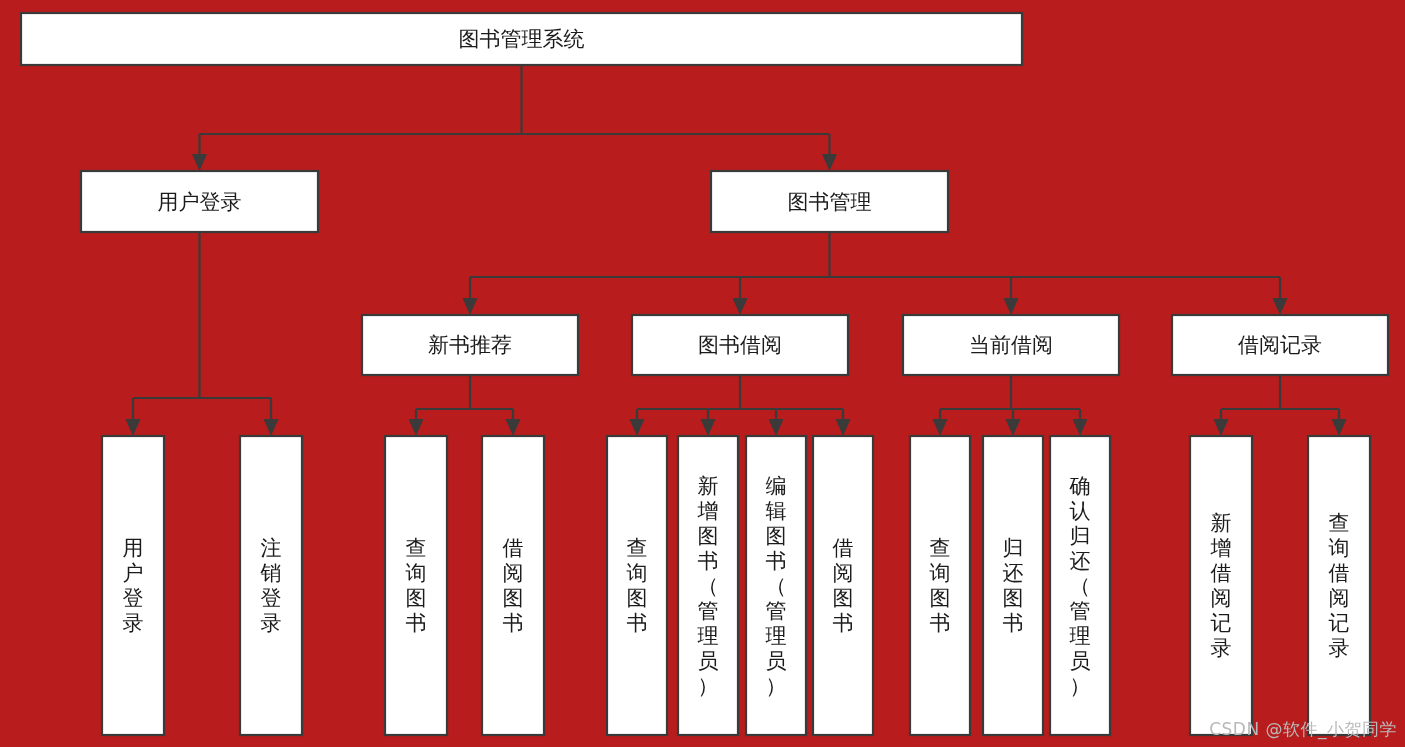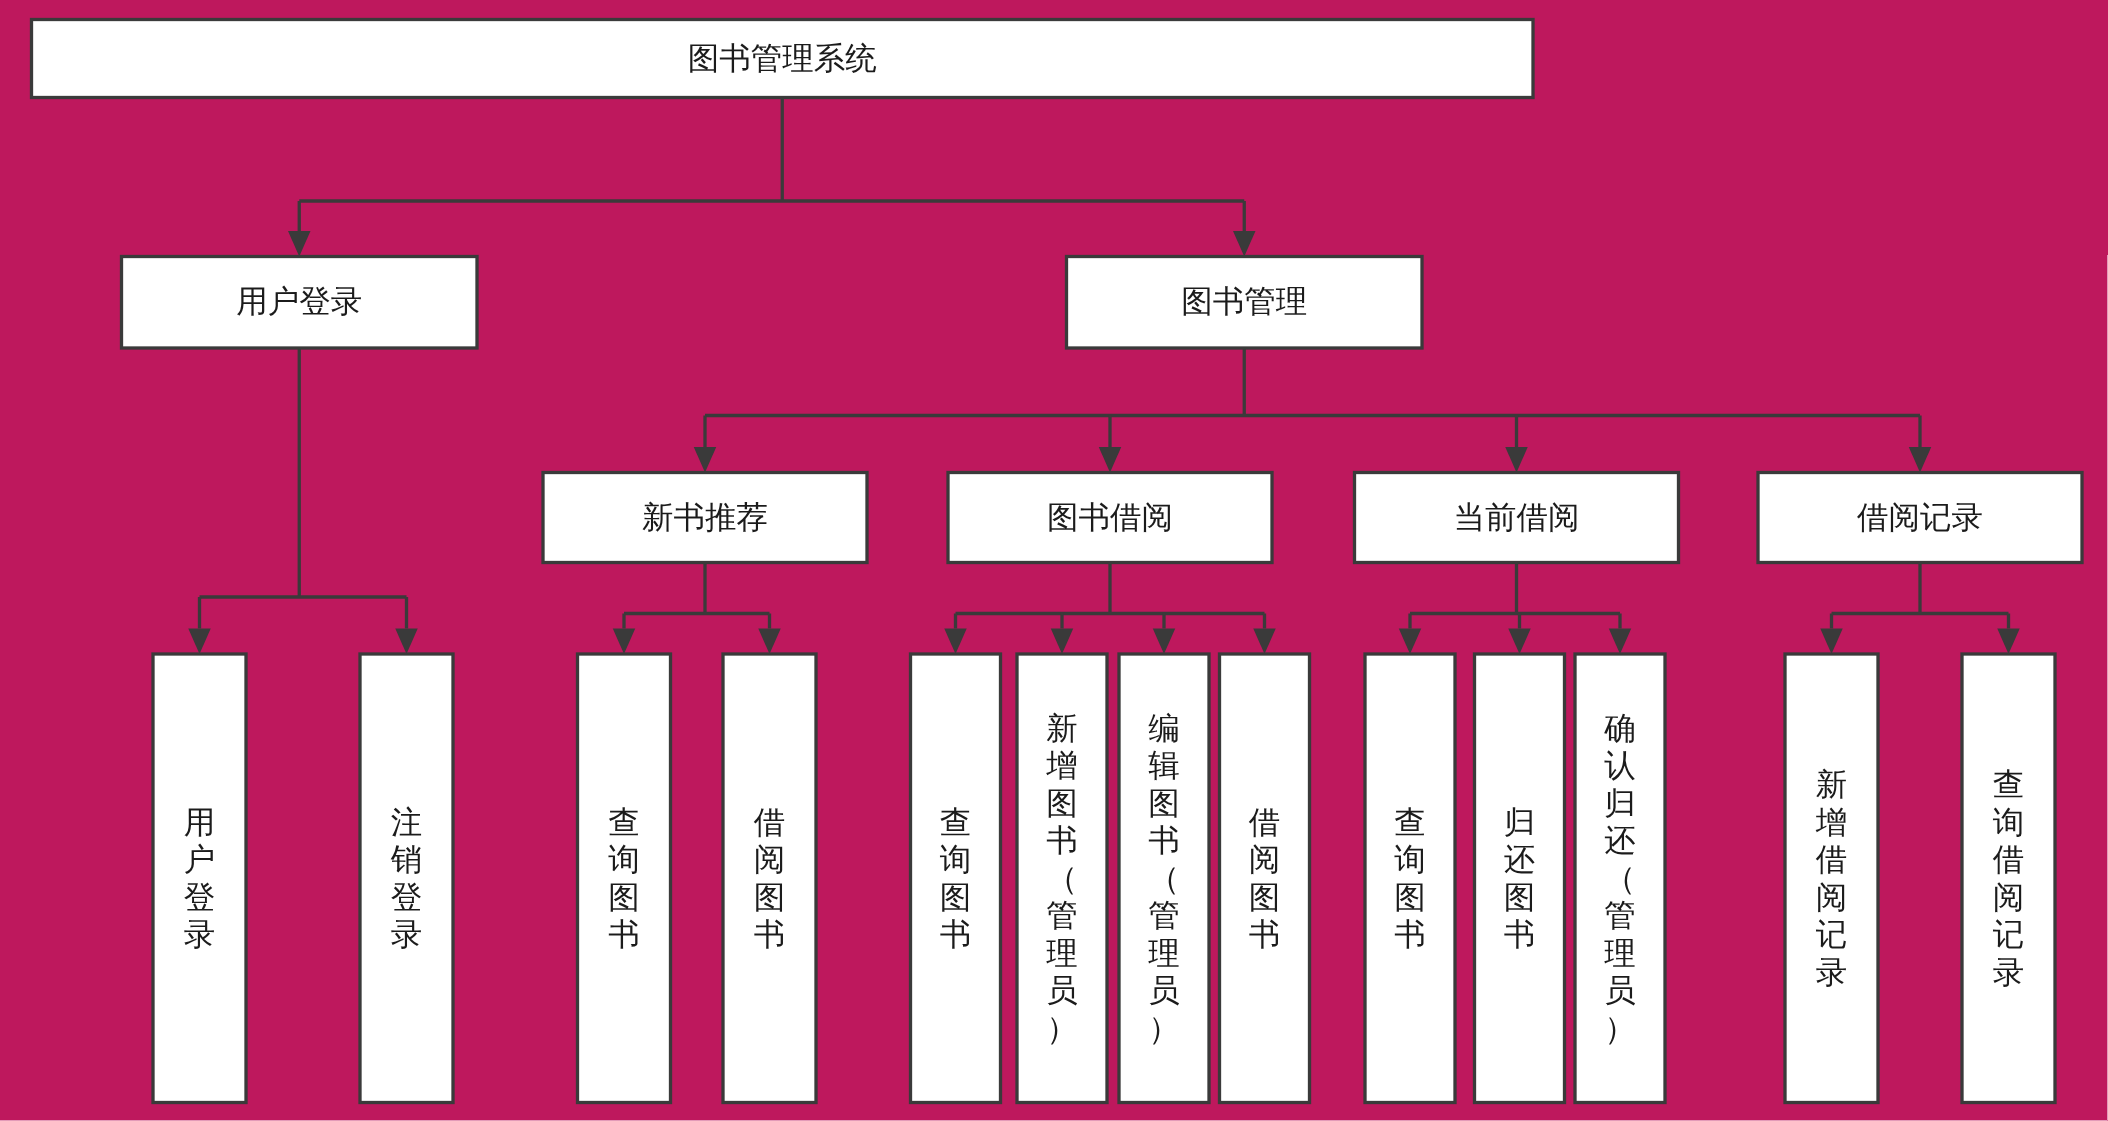--- a/index.html
+++ b/index.html
@@ -11,21 +11,21 @@
   body {
     width: 1405px;
     height: 747px;
     overflow: hidden;
     font-family: "DejaVu Sans", "Liberation Sans", sans-serif;
   }
   #diagram-root {
     position: relative;
     width: 1405px;
     height: 747px;
-    background: #be185d;
+    background: #b91c1c;
   }
   svg#diagram-canvas {
     position: absolute;
     left: 0;
     top: 0;
     width: 1405px;
     height: 747px;
     display: block;
   }
   .node-box {
@@ -205,14 +205,15 @@
           <rect x="1190" y="436" width="62" height="299" class="node-box"></rect>
           <text x="1221" y="530" class="node-label-v"><tspan x="1221" dy="0">新</tspan><tspan x="1221" dy="25">增</tspan><tspan x="1221" dy="25">借</tspan><tspan x="1221" dy="25">阅</tspan><tspan x="1221" dy="25">记</tspan><tspan x="1221" dy="25">录</tspan></text>
         </g>
         <g>
           <rect x="1308" y="436" width="62" height="299" class="node-box"></rect>
           <text x="1339" y="530" class="node-label-v"><tspan x="1339" dy="0">查</tspan><tspan x="1339" dy="25">询</tspan><tspan x="1339" dy="25">借</tspan><tspan x="1339" dy="25">阅</tspan><tspan x="1339" dy="25">记</tspan><tspan x="1339" dy="25">录</tspan></text>
         </g>
       </g>
   </svg>
 
+  <div class="watermark-text">CSDN @软件_小贺同学</div>
 
 </div>
 
 </body></html>

